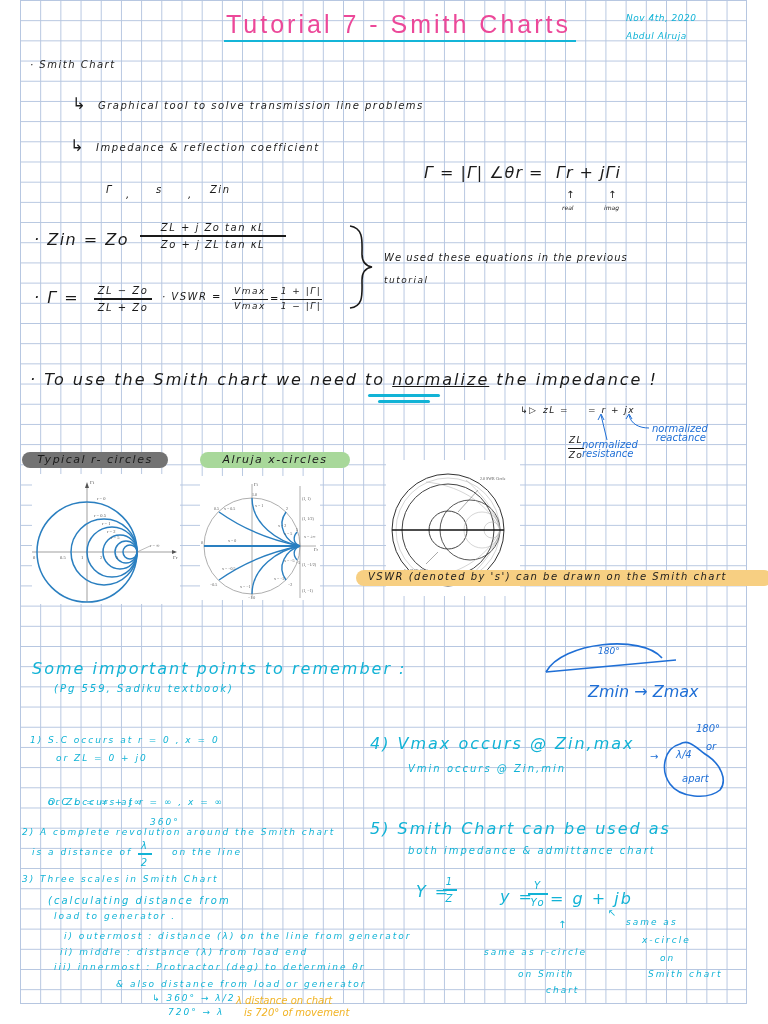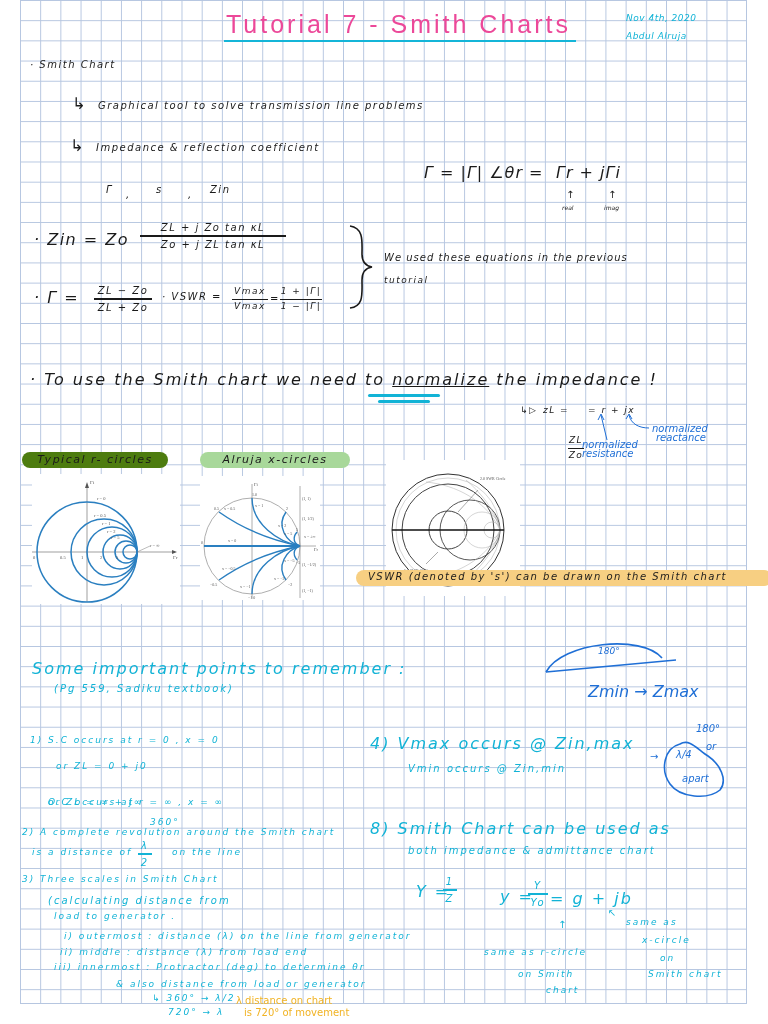--- a/index.html
+++ b/index.html
@@ -13,21 +13,21 @@
         linear-gradient(to bottom, #b6c6e0 1px, transparent 1px);
       background-size: 20.2px 20.2px;
       background-position: 0 0;
       border-right: 1px solid #b6c6e0;
       border-bottom: 1px solid #b6c6e0;
     }
     .t { position: absolute; white-space: nowrap; line-height: 1; }
     .ink { color: #1a1a1a; font-family: "DejaVu Sans", sans-serif; font-style: italic; letter-spacing: 1.5px; }
     .cyan { color: #12b3d6; font-family: "DejaVu Sans", sans-serif; font-style: italic; letter-spacing: 2px; }
     .blue { color: #1f6fd6; font-family: "DejaVu Sans", sans-serif; font-style: italic; }
-    .orange { color: #f1b324; font-family: "DejaVu Sans", sans-serif; }
+    .orange { color: #f1b324; font-family: "DejaVu Sans", sans-serif; font-style: italic; }
     .title { font-size: 25px; letter-spacing: 3px; color: #ec4899; font-family: "Liberation Sans", sans-serif; }
     .title-underline { position: absolute; left: 224px; top: 40px; width: 352px; height: 2px; background: #14b5d8; }
     .sm { font-size: 9px; }
     .xs { font-size: 10px; }
     .m { font-size: 10px; }
     .l { font-size: 16px; }
     .frac { position: absolute; display: flex; flex-direction: column; align-items: center; }
     .frac .num, .frac .den { white-space: nowrap; line-height: 1.1; }
     .frac .bar { height: 1.5px; background: currentColor; width: 100%; margin: 2px 0; }
     .pill { position: absolute; border-radius: 9px; height: 16px; }
@@ -112,21 +112,21 @@
     <path d="M12 28 L6 3" stroke="#1f6fd6" stroke-width="1" fill="none"></path>
     <path d="M3 8 L6 2 L9 8" stroke="#1f6fd6" stroke-width="1" fill="none"></path>
     <path d="M54 16 C44 16, 36 12, 34 3" stroke="#1f6fd6" stroke-width="1" fill="none"></path>
     <path d="M31 7 L34 2 L37 7" stroke="#1f6fd6" stroke-width="1" fill="none"></path>
   </svg>
   <div class="t blue xs" style="left:582px; top:440px; letter-spacing:0;">normalized</div>
   <div class="t blue xs" style="left:582px; top:449px; letter-spacing:0;">resistance</div>
   <div class="t blue xs" style="left:652px; top:424px; letter-spacing:0;">normalized</div>
   <div class="t blue xs" style="left:656px; top:433px; letter-spacing:0;">reactance</div>
 
-  <div class="pill" style="left:22px; top:452px; width:146px; background:#4d7c0f;">
+  <div class="pill" style="left:22px; top:452px; width:146px; background:#737373;">
       <span>Typical r- circles</span>
     </div>
   <div class="pill" style="left:200px; top:452px; width:150px; background:#a8d89a;">
       <span>Alruja x-circles</span>
     </div>
 
   <div class="chart-box" style="left:32px; top:474px; width:148px; height:130px;">
     <svg width="148" height="130" viewBox="0 0 148 130">
       <line x1="0" y1="78" x2="140" y2="78" stroke="#777" stroke-width="0.7"></line>
       <polygon points="140,76 145,78 140,80" fill="#555"></polygon>
@@ -229,21 +229,21 @@
   <div class="t cyan m" style="left:54px; top:684px;">(Pg 559, Sadiku textbook)</div>
 
   <svg style="position:absolute; left:542px; top:636px;" width="150" height="40">
     <path d="M4 36 C20 6, 100 -2, 120 22" stroke="#1f6fd6" stroke-width="1.6" fill="none"></path>
     <line x1="4" y1="36" x2="134" y2="24" stroke="#1f6fd6" stroke-width="1.6"></line>
   </svg>
   <div class="t blue sm" style="left:598px; top:647px;">180°</div>
   <div class="t blue l" style="left:588px; top:684px;">Zmin → Zmax</div>
 
   <div class="t cyan sm" style="left:30px; top:736px;">1)  S.C  occurs at   r = 0 , x = 0</div>
-  <div class="t cyan sm" style="left:56px; top:754px;margin-top:8px;">or  ZL = 0 + j0</div>
+  <div class="t cyan sm" style="left:56px; top:754px;">or  ZL = 0 + j0</div>
   <div class="t cyan sm" style="left:48px; top:762px;margin-top:36px;">O.C  occurs  at    r = ∞ , x = ∞</div>
   <div class="t cyan sm" style="left:48px; top:798px;">or  ZL = ∞ + j∞</div>
 
   <div class="t cyan sm" style="left:150px; top:818px;">360°</div>
   <div class="t cyan sm" style="left:22px; top:828px;">2)  A complete revolution around the Smith chart</div>
   <div class="t cyan sm" style="left:32px; top:848px;">is  a  distance  of</div>
   <div class="frac cyan m" style="left:138px; top:840px; width:14px;">
     <span class="num">λ</span>
     <span class="bar"></span>
     <span class="den">2</span>
@@ -266,21 +266,21 @@
   <div class="t cyan m" style="left:408px; top:764px;">Vmin  occurs @  Zin,min</div>
   <div class="t blue m" style="left:650px; top:752px;">→</div>
   <svg style="position:absolute; left:654px; top:734px;" width="80" height="70">
     <path d="M26 10 C10 14, 6 36, 16 50 C26 64, 54 66, 66 56 C74 46, 66 30, 54 22 C44 16, 36 4, 26 10 Z" stroke="#1f6fd6" stroke-width="1.6" fill="none"></path>
   </svg>
   <div class="t blue m" style="left:696px; top:724px;">180°</div>
   <div class="t blue m" style="left:706px; top:742px;">or</div>
   <div class="t blue m" style="left:676px; top:750px;">λ/4</div>
   <div class="t blue m" style="left:682px; top:774px;text-align:center;">apart</div>
 
-  <div class="t cyan l" style="left:370px; top:821px;">8)  Smith  Chart  can  be  used  as</div>
+  <div class="t cyan l" style="left:370px; top:821px;">5)  Smith  Chart  can  be  used  as</div>
   <div class="t cyan m" style="left:408px; top:846px;">both  impedance  &amp;  admittance  chart</div>
 
   <div class="t cyan l" style="left:416px; top:884px;">Y =</div>
   <div class="frac cyan m" style="left:443px; top:876px; width:14px;">
     <span class="num">1</span>
     <span class="bar"></span>
     <span class="den">Z</span>
   </div>
   <div class="t cyan l" style="left:500px; top:889px;">y =</div>
   <div class="frac cyan m" style="left:528px; top:880px; width:20px;">

